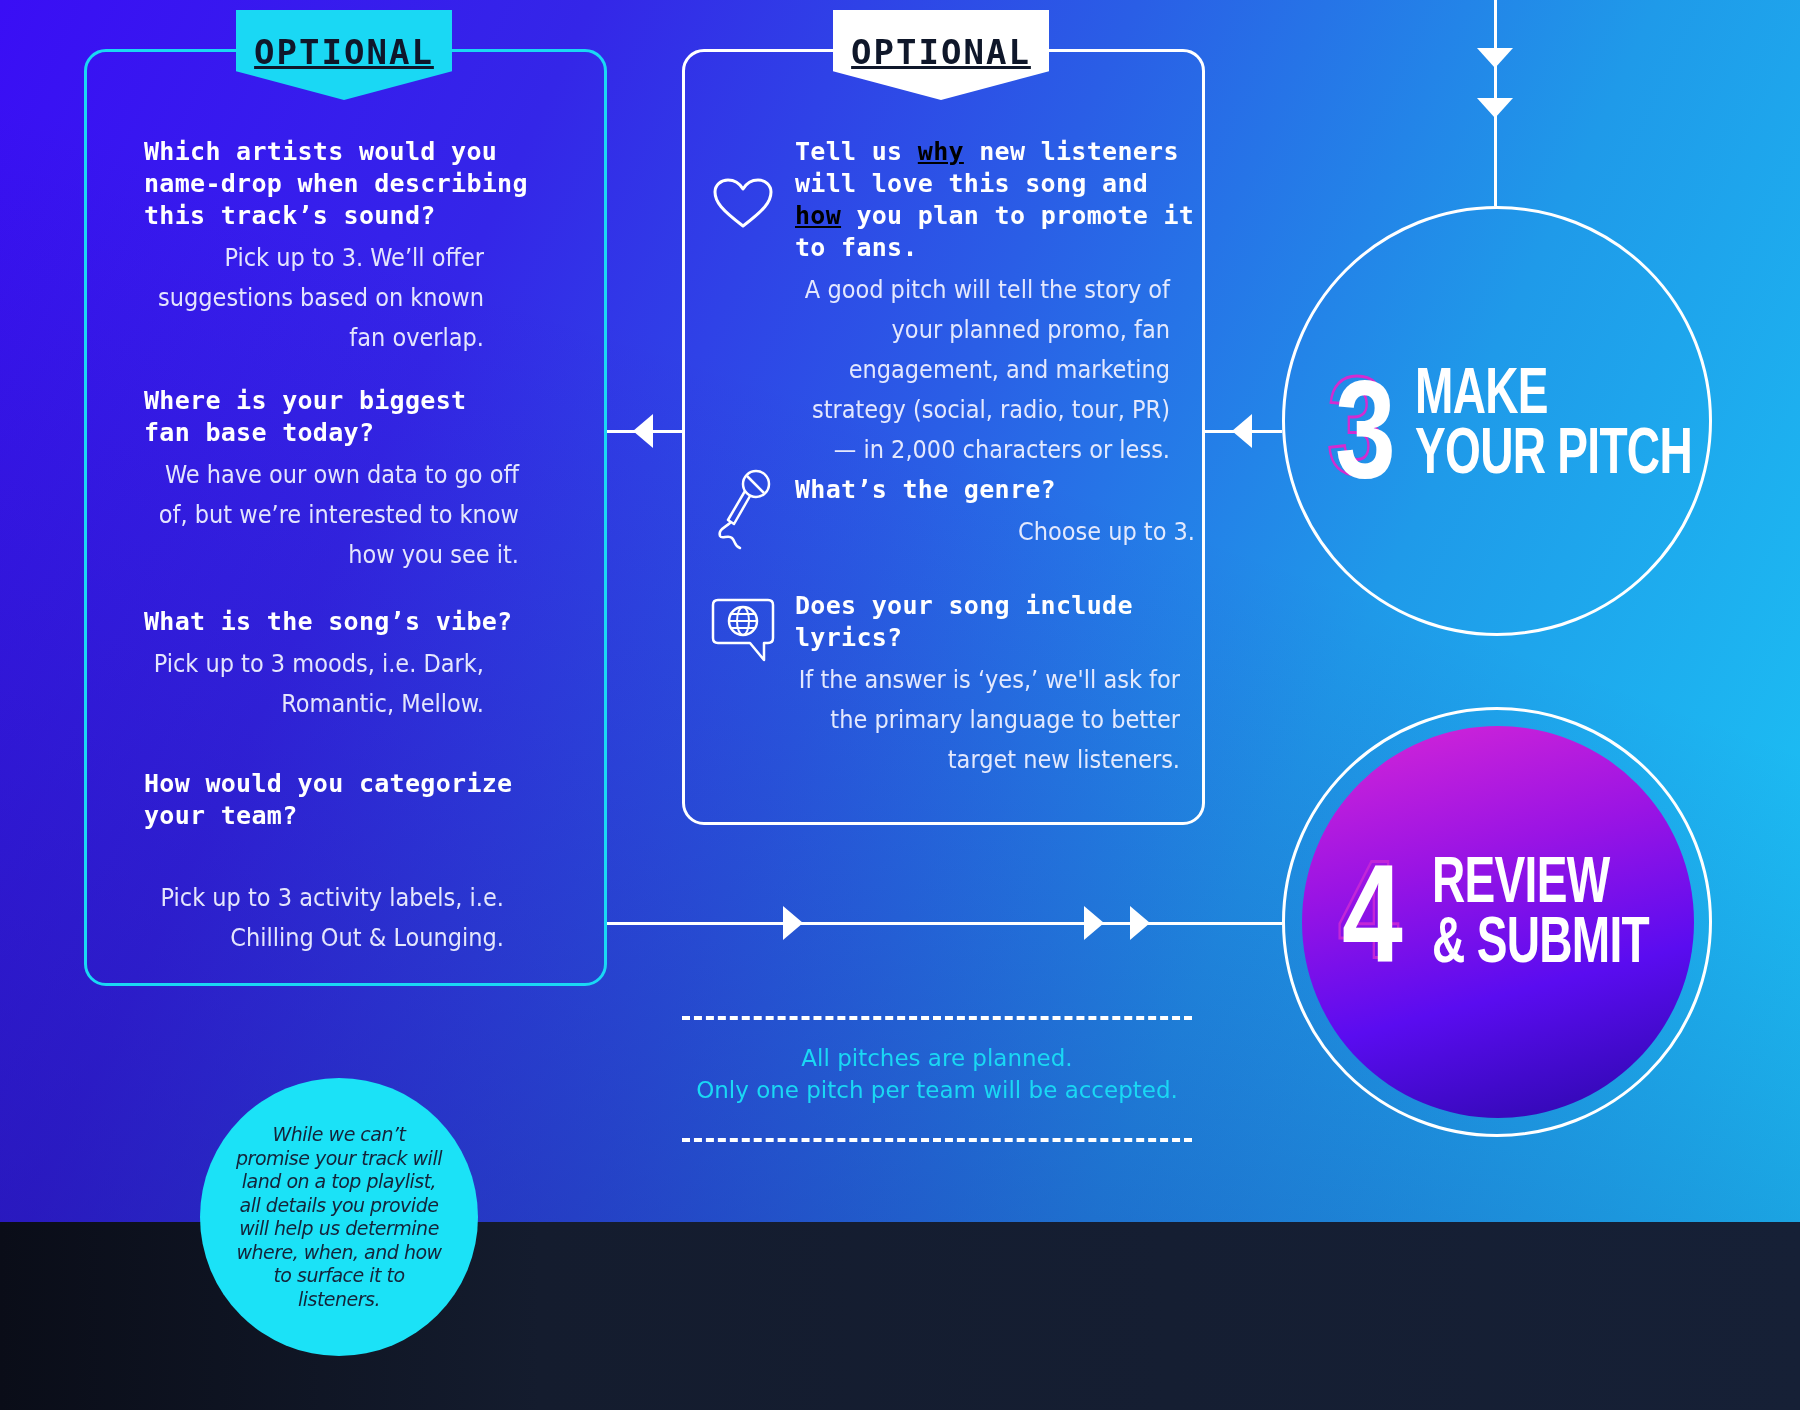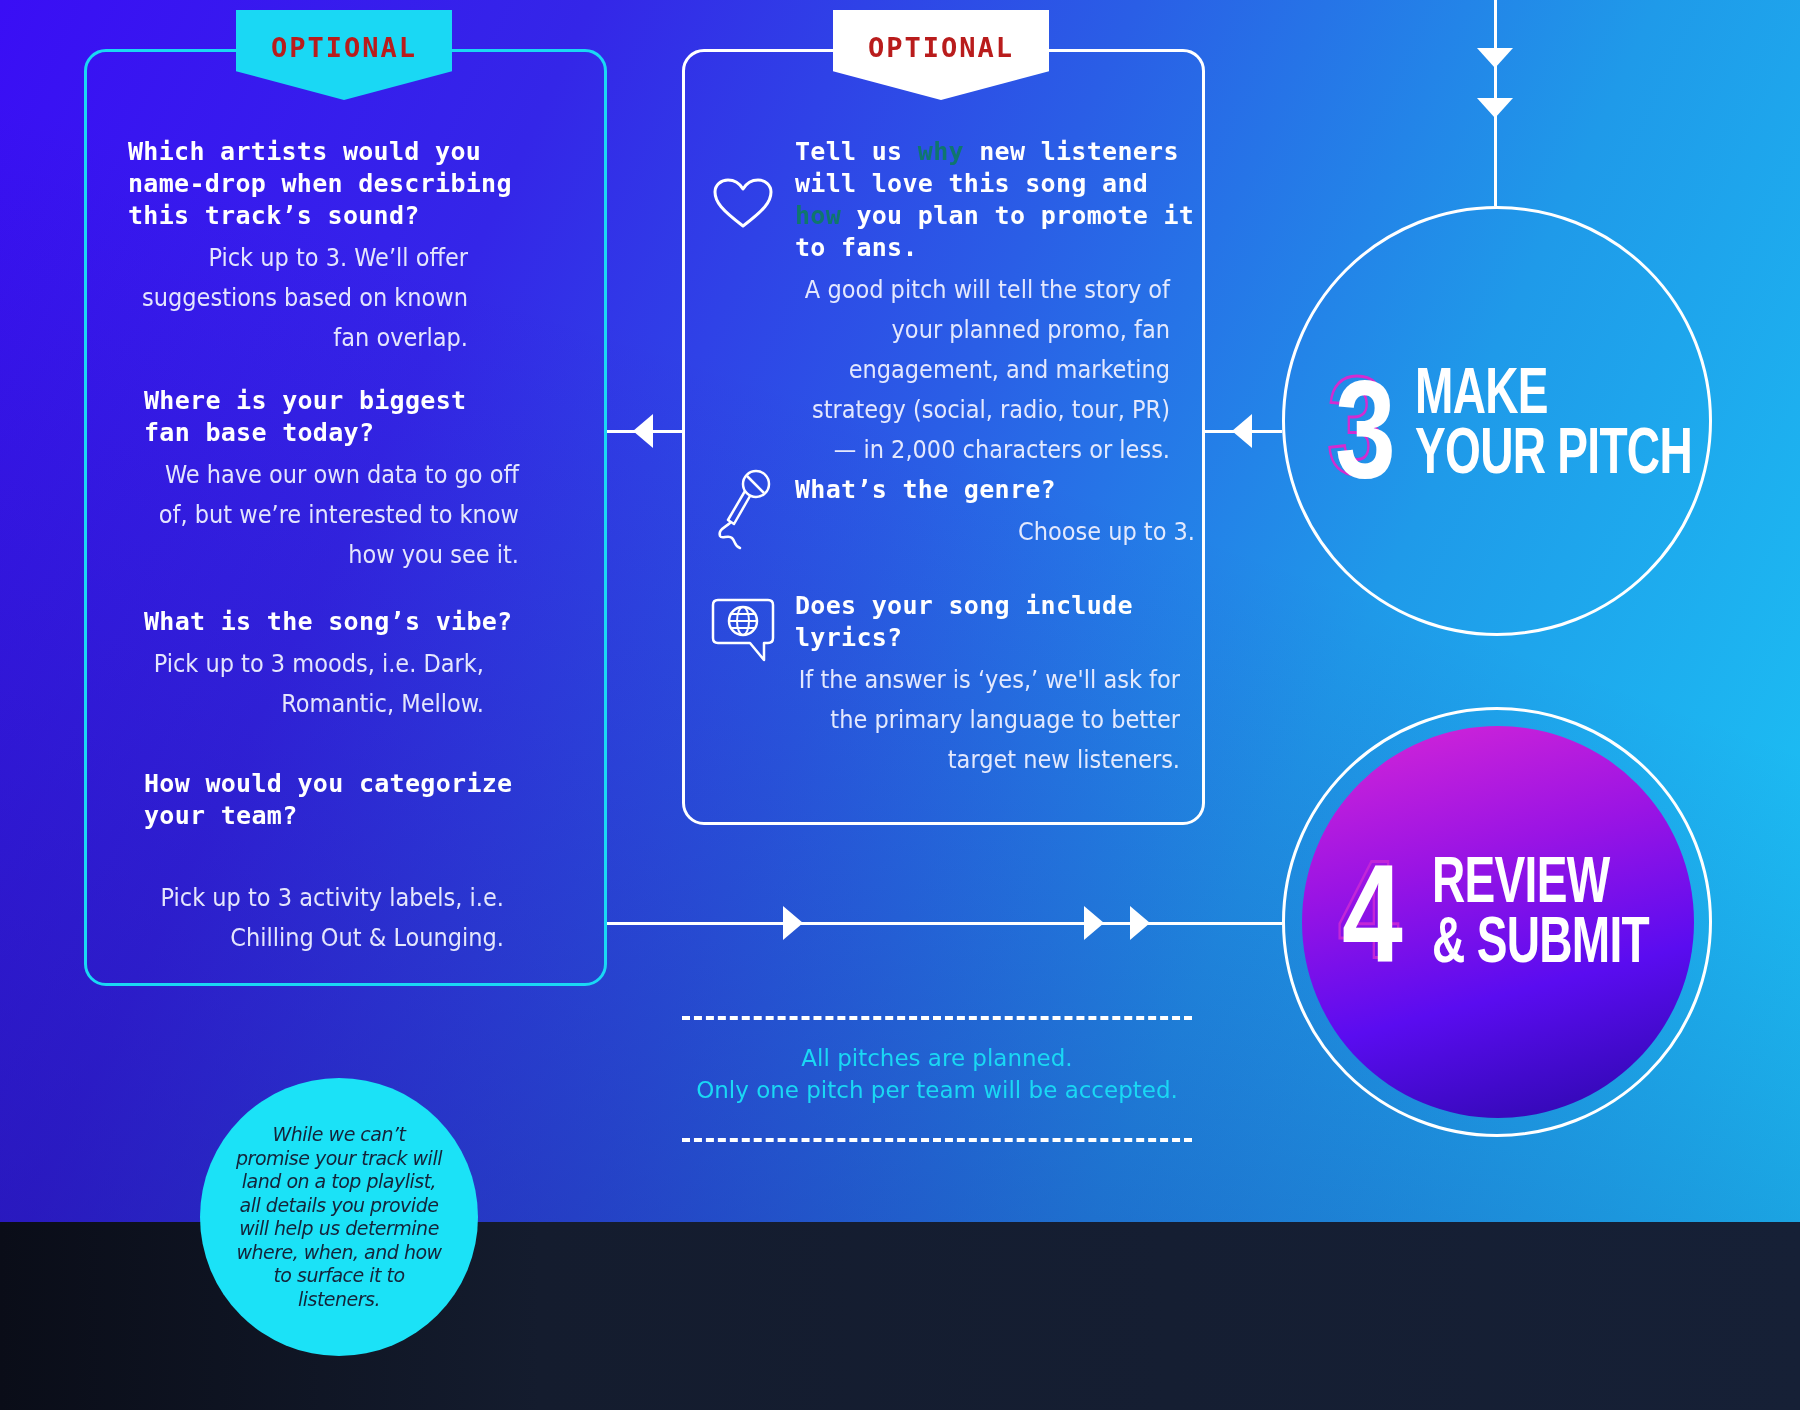--- a/index.html
+++ b/index.html
@@ -26,40 +26,40 @@
   }
   .card-optional { left:84px; top:49px; width:523px; height:937px; border:3px solid #1ad8f4; }
   .card-required { left:682px; top:49px; width:523px; height:776px; border:3px solid #ffffff; }
 
   .tag {
     position:absolute; top:10px; height:90px; width:216px;
     clip-path: polygon(0 0, 100% 0, 100% 68%, 50% 100%, 0 68%);
     display:flex; align-items:flex-start; justify-content:center;
   }
   .tag span {
-    font-family: "DejaVu Sans Mono", monospace; font-weight:bold; font-size:27px;
-    letter-spacing:2px; color:#b91c1c; margin-top:22px;
+    font-family: "DejaVu Sans Mono", monospace; font-weight:bold; font-size:34px;
+    letter-spacing:2px; color:#0f172a; margin-top:22px;text-decoration:underline;
   }
   .tag-optional { left:236px; background:#1ad8f4; }
   .tag-required { left:833px; background:#ffffff; }
 
   .q {
     position:absolute; color:#fff;
   }
   .q h3 {
     margin:0; font-family:"DejaVu Sans Mono", monospace; font-weight:bold;
     font-size:25px; line-height:32px; letter-spacing:0.3px;
   }
   .q p {
     margin:6px 0 0 0; font-family:"DejaVu Sans", sans-serif; font-weight:normal;
     font-size:25px; line-height:40px; color:#eef0ff; opacity:0.95;
     font-stretch: condensed;
     text-align: right;
   }
-  .hl { color:#0f766e; }
+  .hl { color:#000000;text-decoration:underline; }
 
   .icon { position:absolute; }
 
   
   .line { position:absolute; background:#fff; }
   .arrow-left, .arrow-right, .arrow-down { position:absolute; width:0; height:0; }
   .arrow-left { border-top:17px solid transparent; border-bottom:17px solid transparent; border-right:20px solid #fff; }
   .arrow-right { border-top:17px solid transparent; border-bottom:17px solid transparent; border-left:20px solid #fff; }
   .arrow-down { border-left:18px solid transparent; border-right:18px solid transparent; border-top:20px solid #fff; }
 
@@ -130,21 +130,21 @@
 <div class="line" style="left:607px; top:922px; width:675px; height:3px;"></div>
 <div class="arrow-right" style="left:783px; top:906px;"></div>
 <div class="arrow-right" style="left:1084px; top:906px;"></div>
 <div class="arrow-right" style="left:1130px; top:906px;"></div>
 
 <div class="card card-optional"></div>
 <div class="tag tag-optional">
   <span>OPTIONAL</span>
 </div>
 
-<div class="q" style="left:128px; top:136px; width:440px;">
+<div class="q" style="left:144px; top:136px; width:440px;">
   <h3>
     <span>Which artists would you</span><br>
     <span>name-drop when describing</span><br>
     <span>this track’s sound?</span>
   </h3>
   <p style="width:340px;">Pick up to 3. We’ll offer suggestions based on known fan overlap.</p>
 </div>
 
 <div class="q" style="left:144px; top:385px; width:440px;">
   <h3>

